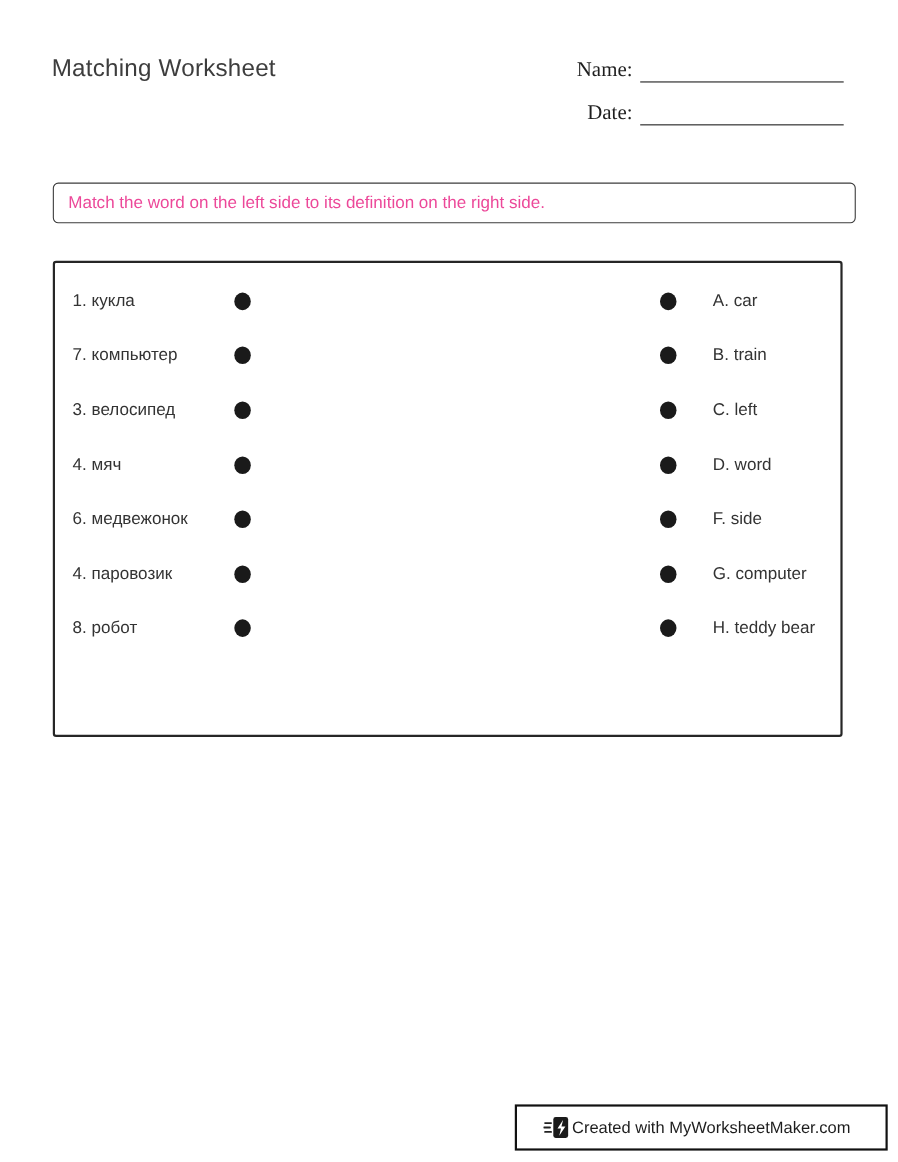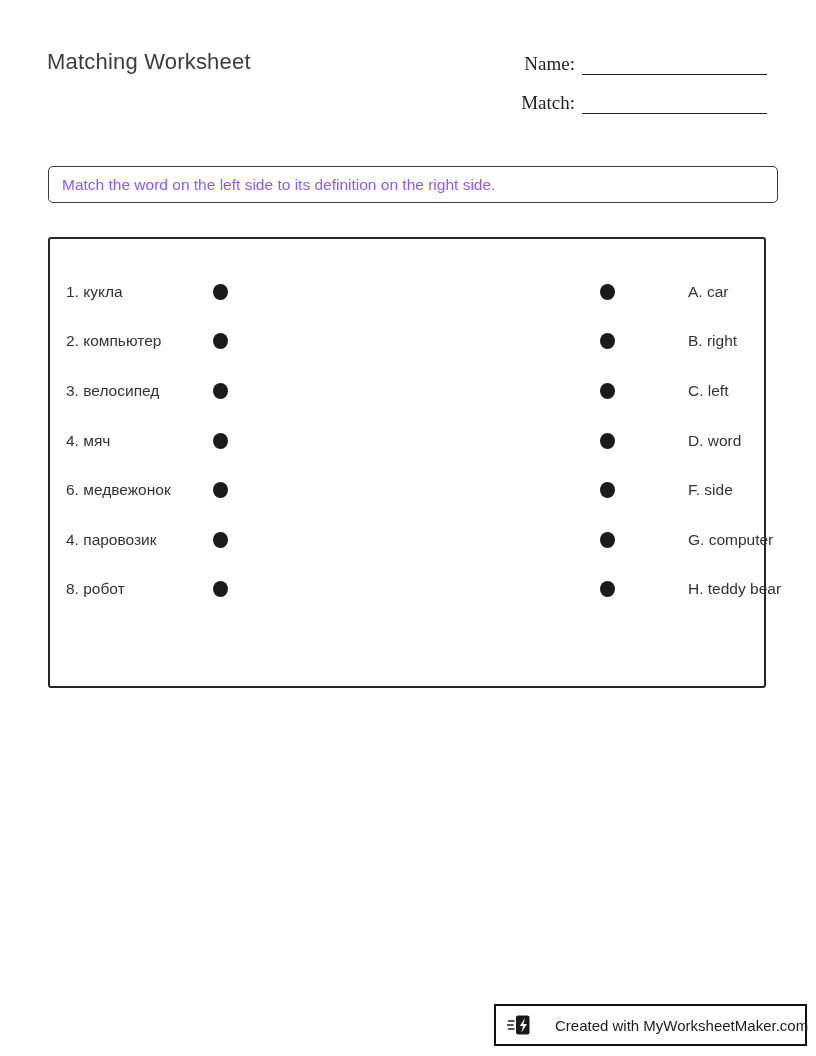--- a/index.html
+++ b/index.html
@@ -34,93 +34,93 @@
     margin-left: 7px;
   }
 
   
   .instructions {
     position: absolute; left: 48px; top: 166px;
     width: 715px; height: 35px;
     border: 1.6px solid #3c3c3c; border-radius: 5px;
     display: flex; align-items: center;
     padding-left: 13px;
-    font-size: 15.5px; color: #8b5cf6;
+    font-size: 15.5px; color: #ec4899;
   }
 
   
   .match-box {
     position: absolute; left: 48px; top: 237px;
     width: 714px; height: 419px;
     border: 2px solid #262626; border-radius: 3px;
-    padding-top: 28px;
+    padding-top: 10px;
   }
   .match-row {
     position: relative; height: 49.6px;
   }
   .q-text, .a-text {
     position: absolute; top: 50%; transform: translateY(-50%);
     font-size: 15.5px; color: #333333; white-space: nowrap;
   }
   .q-text { left: 16px; }
-  .a-text { left: 598px; margin-left: 40px; }
+  .a-text { left: 598px; }
   .dot {
     position: absolute; top: 50%; transform: translateY(-50%);
     width: 15px; height: 16px; border-radius: 50%;
     background: #1a1a1a; cursor: pointer;
   }
   .dot.left-dot  { left: 163px; }
   .dot.right-dot { left: 550px; }
 
   
   .footer {
     position: absolute; right: 9px; bottom: 10px;
     width: 287px; height: 38px;
     border: 2px solid #111111;
     background: #ffffff;
     display: flex; align-items: center;
-    padding: 0 11px; gap: 22px;
+    padding: 0 24px; gap: 0;
   }
   .footer-text { font-size: 15px; color: #1d1d1d; white-space: nowrap; }
   .maker-icon { flex: 0 0 auto; display: block; }
 </style>
 </head>
 <body>
 
 <div class="page">
 
   <div class="title">Matching Worksheet</div>
 
   <div class="fill-row name">
     <span>Name:</span>
     <span class="fill-line"></span>
   </div>
 
   <div class="fill-row date">
-    <span>Match:</span>
+    <span>Date:</span>
     <span class="fill-line"></span>
   </div>
 
   <div class="instructions">
     <span>Match the word on the left side to its definition on the right side.</span>
   </div>
 
   <div class="match-box">
     <div id="rows">
         <div class="match-row">
           <span class="q-text">1. кукла</span>
           <span class="dot left-dot"></span>
           <span class="dot right-dot"></span>
           <span class="a-text">A. car</span>
         </div>
         <div class="match-row">
-          <span class="q-text">2. компьютер</span>
+          <span class="q-text">7. компьютер</span>
           <span class="dot left-dot"></span>
           <span class="dot right-dot"></span>
-          <span class="a-text">B. right</span>
+          <span class="a-text">B. train</span>
         </div>
         <div class="match-row">
           <span class="q-text">3. велосипед</span>
           <span class="dot left-dot"></span>
           <span class="dot right-dot"></span>
           <span class="a-text">C. left</span>
         </div>
         <div class="match-row">
           <span class="q-text">4. мяч</span>
           <span class="dot left-dot"></span>

